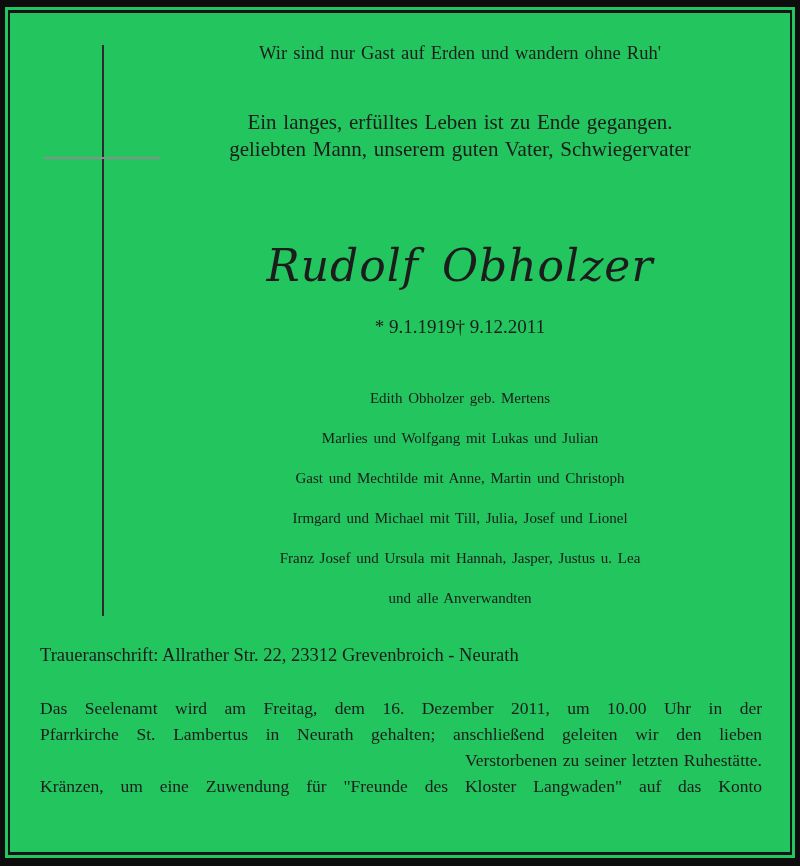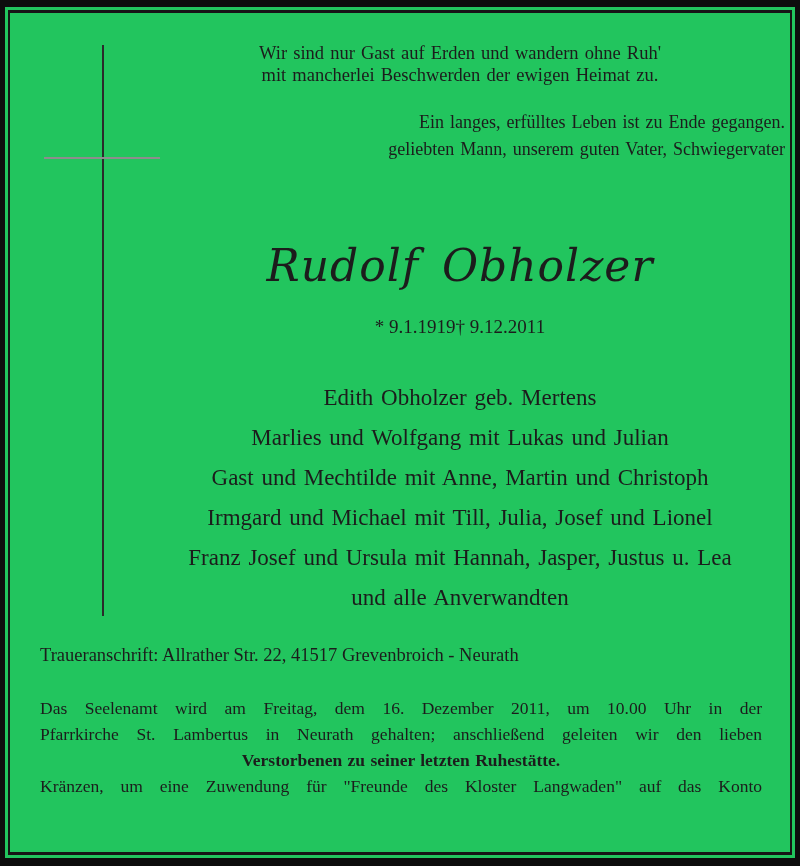--- a/index.html
+++ b/index.html
@@ -56,44 +56,43 @@
     text-align: center;
   }
   .verse {
     top: 29px;
     font-size: 18.5px;
     line-height: 22px;
     word-spacing: 1.5px;
   }
   .intro {
     top: 96px;
-    font-size: 18px;
+    font-size: 21px;
     line-height: 27px;
     word-spacing: 1.5px;
-    text-align: right;
   }
   .deceased-name {
     top: 228px;
     font-family: "DejaVu Serif", serif;
     font-style: italic;
     font-size: 44px;
     line-height: 50px;
     letter-spacing: 1px;
     word-spacing: 8px;
   }
   .life-dates {
     top: 302px;
     font-size: 19px;
     line-height: 24px;
   }
   .life-dates .death {
   }
   .mourners {
     top: 365px;
-    font-size: 23px;
+    font-size: 15px;
     line-height: 40px;
     word-spacing: 2px;
   }
   .leftblock {
     position: absolute;
     left: 30px;
     width: 722px;
   }
   .address {
     top: 630px;
@@ -105,38 +104,36 @@
     line-height: 26px;
     word-spacing: 1px;
   }
   .service { top: 682px; }
   .donation { top: 760px; }
   .jline {
     text-align: justify;
     text-align-last: justify;
   }
   .lline {
-    text-align: center;
-    font-weight: bold;
+    text-align: right;
   }
 </style>
 </head>
 <body>
 
 <div class="sheet">
   <div class="frame">
 
     <div>
       <div class="cross-v"></div>
       <div class="cross-h"></div>
     </div>
 
     <div class="centered verse">
       <div>Wir sind nur Gast auf Erden und wandern ohne Ruh'</div>
-      <div>mit mancherlei Beschwerden der ewigen Heimat zu.</div>
     </div>
 
     <div class="centered intro">
       <div>Ein langes, erfülltes Leben ist zu Ende gegangen.</div>
       <div>geliebten Mann, unserem guten Vater, Schwiegervater</div>
     </div>
 
     <div class="centered deceased-name">Rudolf Obholzer</div>
 
     <div class="centered life-dates">
@@ -145,21 +142,21 @@
 
     <div class="centered mourners">
       <div>Edith Obholzer geb. Mertens</div>
       <div>Marlies und Wolfgang mit Lukas und Julian</div>
       <div>Gast und Mechtilde mit Anne, Martin und Christoph</div>
       <div>Irmgard und Michael mit Till, Julia, Josef und Lionel</div>
       <div>Franz Josef und Ursula mit Hannah, Jasper, Justus u. Lea</div>
       <div>und alle Anverwandten</div>
     </div>
 
-    <div class="leftblock address">Traueranschrift: Allrather Str. 22, 41517 Grevenbroich - Neurath</div>
+    <div class="leftblock address">Traueranschrift: Allrather Str. 22, 23312 Grevenbroich - Neurath</div>
 
     <div class="leftblock para service">
       <div class="jline">Das Seelenamt wird am Freitag, dem 16. Dezember 2011, um 10.00 Uhr in der</div>
       <div class="jline">Pfarrkirche St. Lambertus in Neurath gehalten; anschließend geleiten wir den lieben</div>
       <div class="lline">Verstorbenen zu seiner letzten Ruhestätte.</div>
     </div>
 
     <div class="leftblock para donation">
       <div class="jline">Kränzen, um eine Zuwendung für "Freunde des Kloster Langwaden" auf das Konto</div>
     </div>

